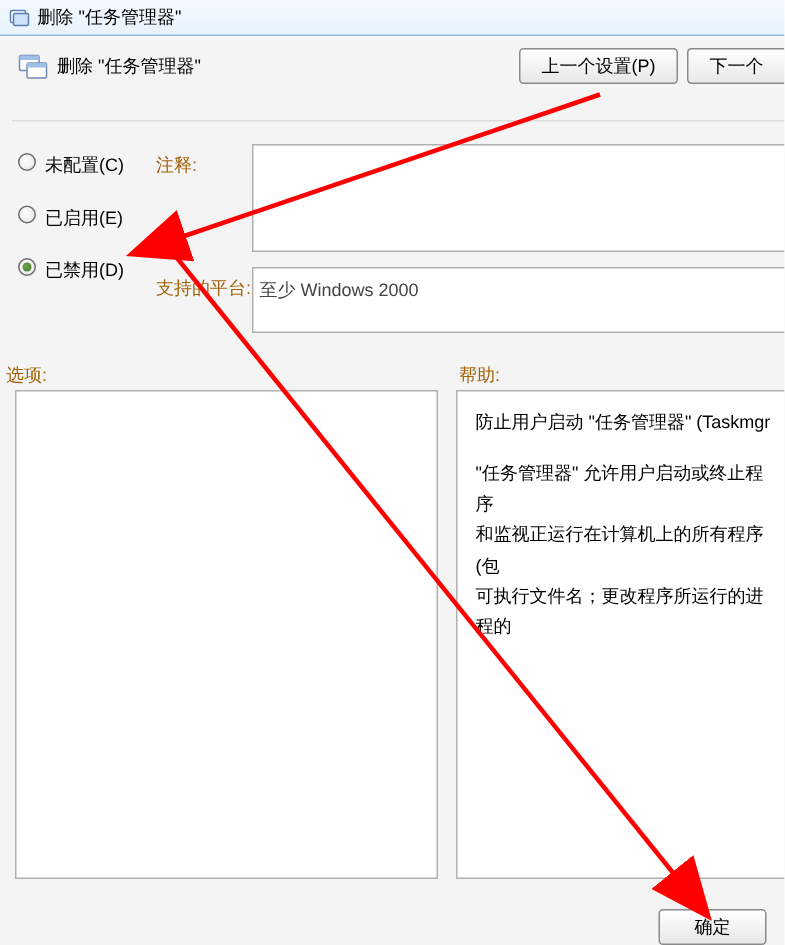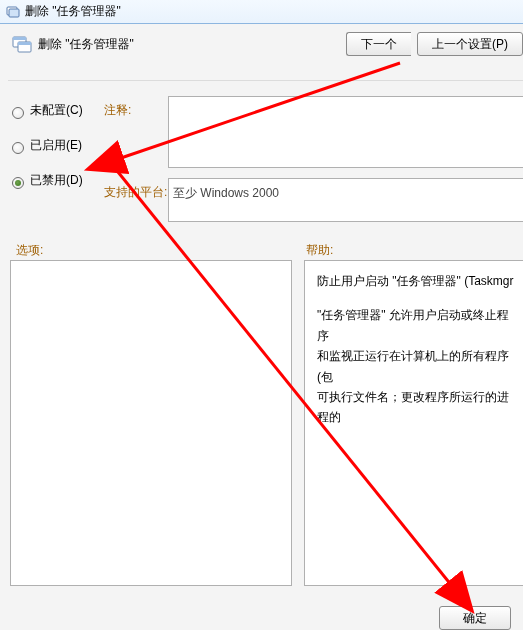--- a/index.html
+++ b/index.html
@@ -94,21 +94,21 @@
   .radio-group {
     position: absolute;
     left: 12px;
     top: 78px;
     display: flex;
     flex-direction: column;
     gap: 18px;
   }
   .radio {
     display: flex;
-    align-items: flex-end;
+    align-items: flex-start;
     font-size: 12px;
     cursor: pointer;
   }
   .radio-dot {
     width: 12px;
     height: 12px;
     border: 1px solid #6b6b6b;
     border-radius: 50%;
     margin-right: 6px;
     position: relative;
@@ -150,21 +150,21 @@
     right: 0;
     height: 44px;
     background: #fff;
     border: 1px solid #b0b0b0;
     border-right: none;
     box-sizing: border-box;
     padding: 6px 4px;
     color: #444;
     font-size: 12px;
   }
-  .lbl-options { left: 16px; top: 218px; text-align: right; }
+  .lbl-options { left: 4px; top: 218px; text-align: right; }
   .lbl-help { left: 306px; top: 218px; text-align: center; }
   .options-box {
     position: absolute;
     left: 10px;
     top: 236px;
     width: 282px;
     bottom: 44px;
     background: #fff;
     border: 1px solid #b0b0b0;
     box-sizing: border-box;
@@ -225,22 +225,22 @@
     <span class="header-icon">
       <svg width="20" height="20" viewBox="0 0 20 20">
         <rect x="1" y="3" width="13" height="10" rx="1" fill="#fff" stroke="#6d8bb3" stroke-width="1"></rect>
         <rect x="1" y="3" width="13" height="3" fill="#9dbfe6"></rect>
         <rect x="6" y="8" width="13" height="10" rx="1" fill="#fff" stroke="#6d8bb3" stroke-width="1"></rect>
         <rect x="6" y="8" width="13" height="3" fill="#9dbfe6"></rect>
       </svg>
     </span>
     <span class="header-text">删除 "任务管理器"</span>
     <div class="header-buttons">
+      <button class="btn">上一个设置(P)</button>
       <button class="btn btn-half">下一个</button>
-      <button class="btn">上一个设置(P)</button>
     </div>
   </div>
 
   <div class="sep"></div>
 
   <div class="radio-group">
     <label class="radio">
       <span class="radio-dot"></span>
       <span>未配置(C)</span>
     </label>

